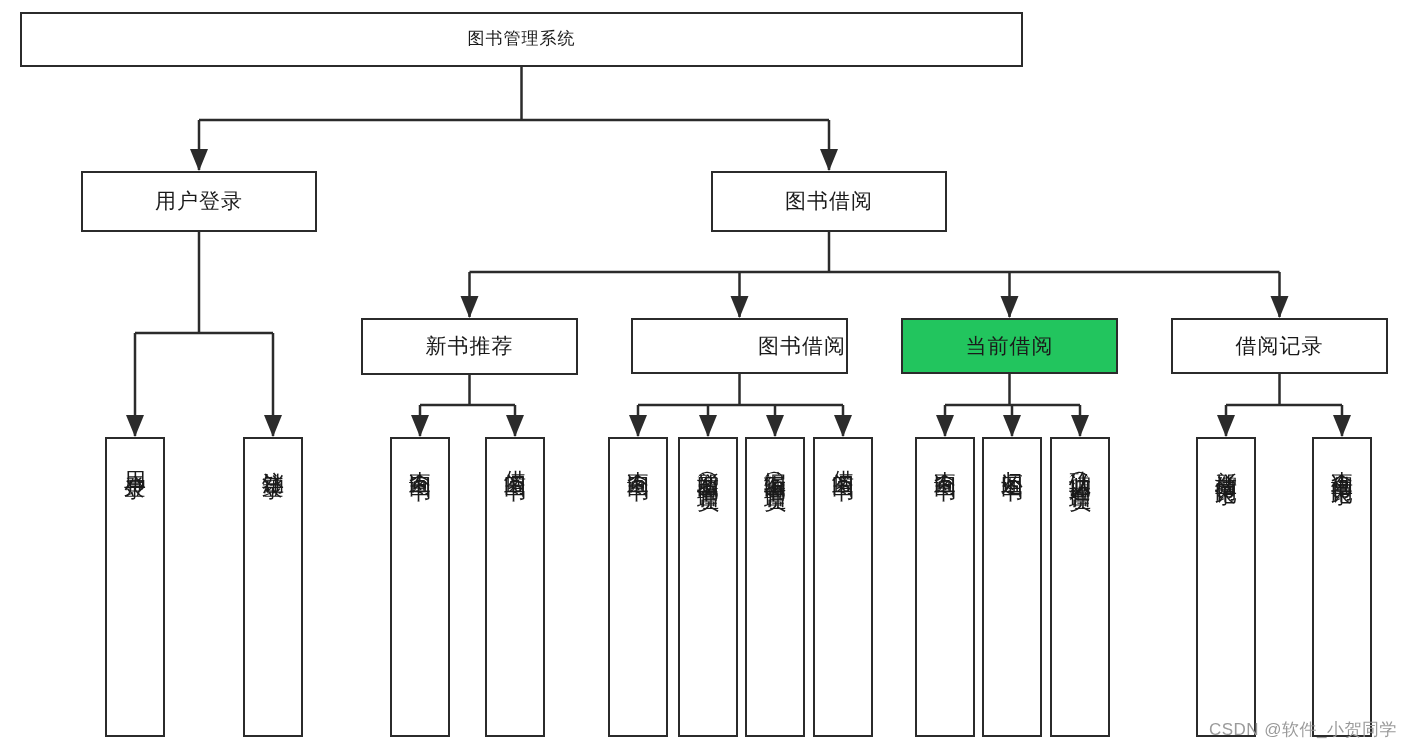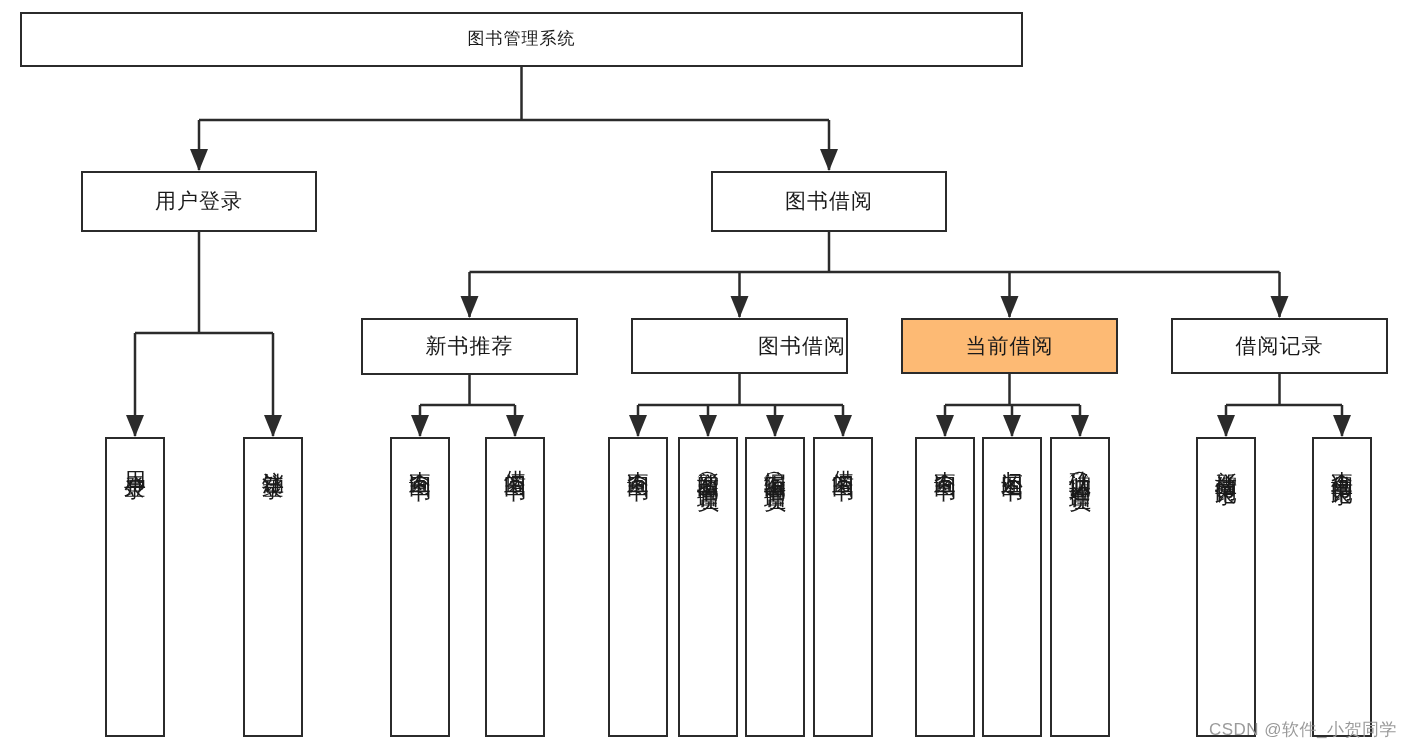--- a/index.html
+++ b/index.html
@@ -146,21 +146,21 @@
   </div>
 
   <div class="node horizontal" style="left: 361px; top: 318px; width: 217px; height: 57px; border-color: rgb(43, 43, 43); background: rgb(255, 255, 255); color: rgb(26, 26, 26);">
     <span class="node-label">新书推荐</span>
   </div>
 
   <div class="node horizontal" style="left: 631px; top: 318px; width: 217px; height: 56px; border-color: rgb(43, 43, 43); background: rgb(255, 255, 255); color: rgb(26, 26, 26); justify-content: flex-end;">
     <span class="node-label">图书借阅</span>
   </div>
 
-  <div class="node horizontal" style="left: 901px; top: 318px; width: 217px; height: 56px; border-color: rgb(43, 43, 43); background: #fdba74; color: rgb(26, 26, 26);">
+  <div class="node horizontal" style="left: 901px; top: 318px; width: 217px; height: 56px; border-color: rgb(43, 43, 43); background: #22c55e; color: rgb(26, 26, 26);">
     <span class="node-label">当前借阅</span>
   </div>
 
   <div class="node horizontal" style="left: 1171px; top: 318px; width: 217px; height: 56px; border-color: rgb(43, 43, 43); background: rgb(255, 255, 255); color: rgb(26, 26, 26);">
     <span class="node-label">借阅记录</span>
   </div>
 
   <div class="node vertical" style="left: 105px; top: 437px; width: 60px; height: 300px; border-color: rgb(43, 43, 43); background: rgb(255, 255, 255); color: rgb(26, 26, 26);">
     <span class="node-label">用户登录</span>
   </div>

